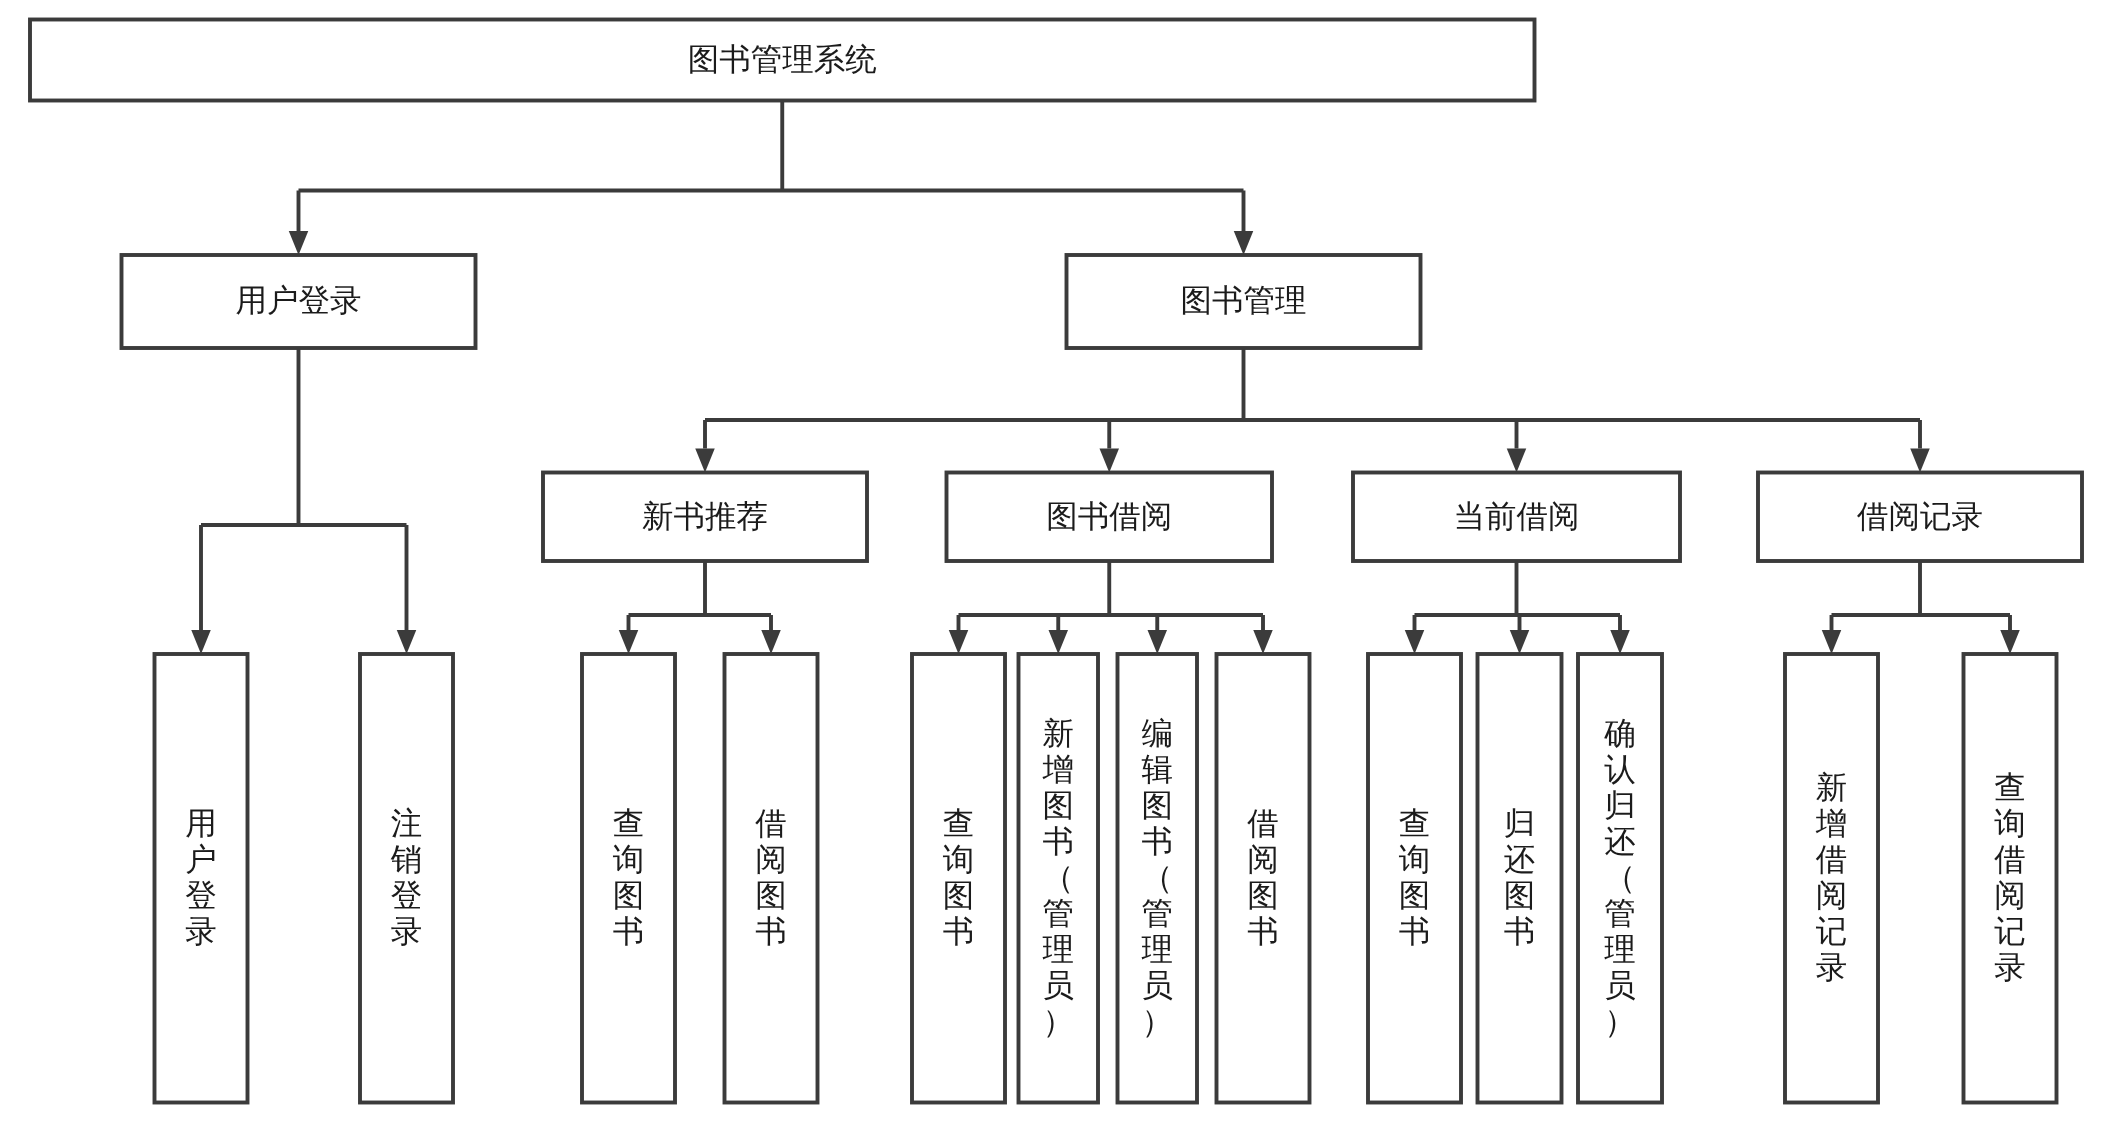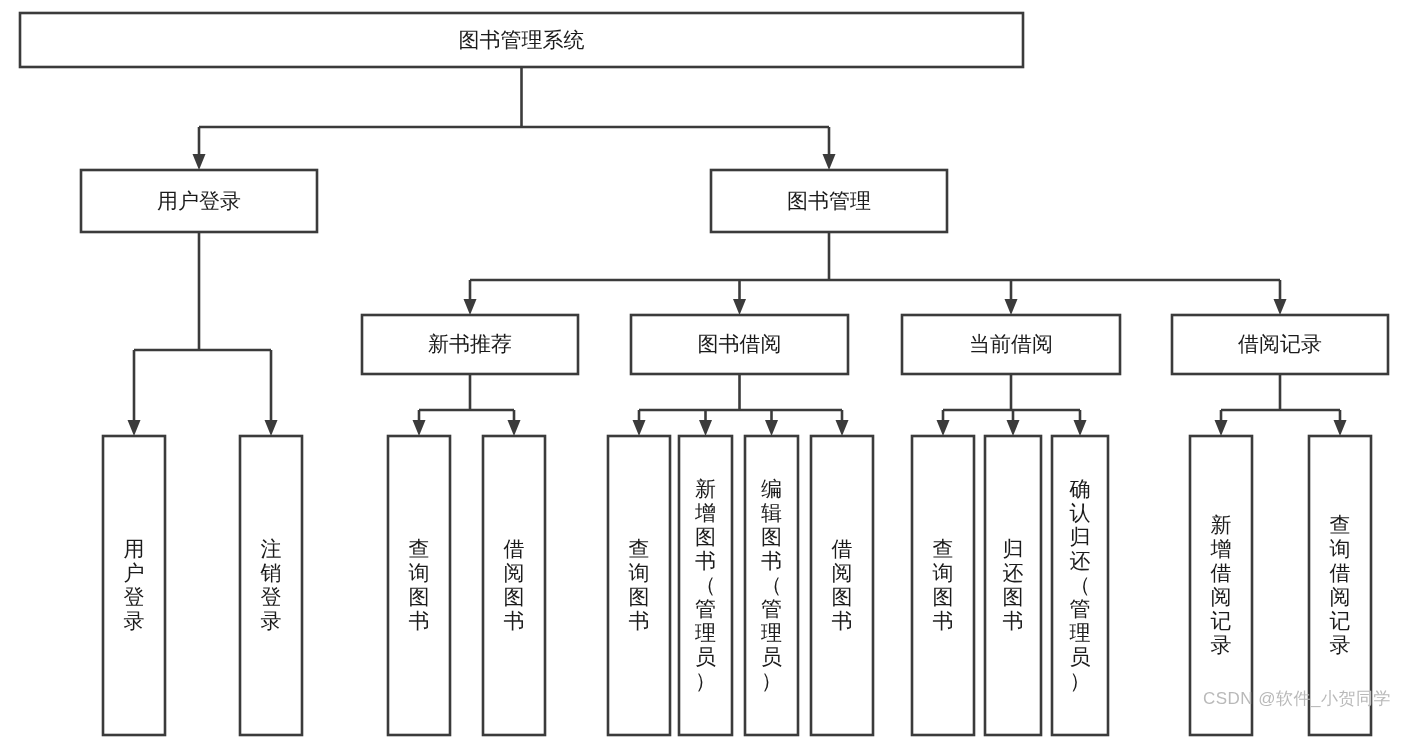--- a/index.html
+++ b/index.html
@@ -201,14 +201,13 @@
         <g>
           <rect x="1190" y="436" width="62" height="299" class="node-box"></rect>
           <text x="1221" y="532.22" class="node-label-v"><tspan x="1221" dy="0">新</tspan><tspan x="1221" dy="24">增</tspan><tspan x="1221" dy="24">借</tspan><tspan x="1221" dy="24">阅</tspan><tspan x="1221" dy="24">记</tspan><tspan x="1221" dy="24">录</tspan></text>
         </g>
         <g>
           <rect x="1309" y="436" width="62" height="299" class="node-box"></rect>
           <text x="1340" y="532.22" class="node-label-v"><tspan x="1340" dy="0">查</tspan><tspan x="1340" dy="24">询</tspan><tspan x="1340" dy="24">借</tspan><tspan x="1340" dy="24">阅</tspan><tspan x="1340" dy="24">记</tspan><tspan x="1340" dy="24">录</tspan></text>
         </g>
       </g>
     </svg>
-  <div class="watermark">CSDN @软件_小贺同学</div>
 </div>
 
 </body></html>

